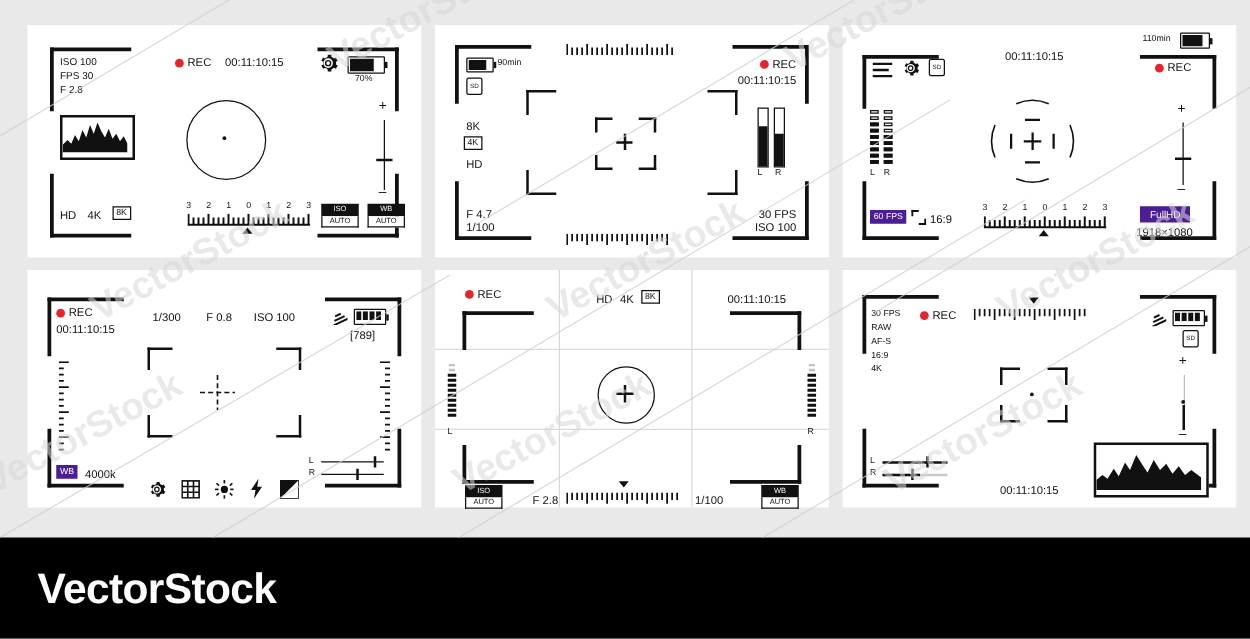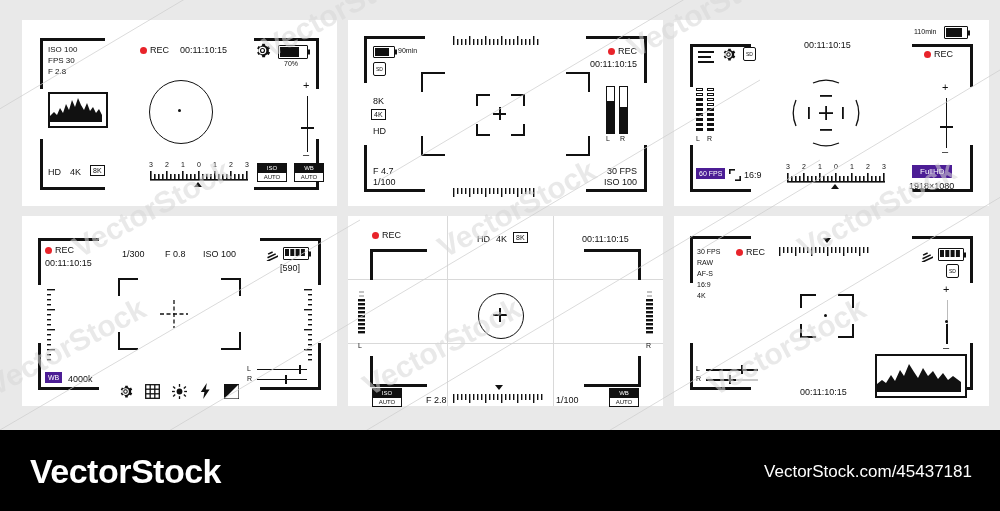--- a/index.html
+++ b/index.html
@@ -473,21 +473,21 @@
       <div class="batt" style="left:261px;top:31px;width:24px;height:11px;">
         <svg width="20" height="7" viewBox="0 0 20 7" style="position:absolute;left:1px;top:1px">
             <g fill="#111">
               <rect x="0" y="0" width="4" height="7"></rect>
               <rect x="5.3" y="0" width="4" height="7"></rect>
               <rect x="10.6" y="0" width="4" height="7"></rect>
               <rect x="15.9" y="0" width="4" height="7"></rect>
             </g>
           </svg>
       </div>
-      <div class="txt s9" style="left:258px;top:46px;">[590]</div>
+      <div class="txt s9" style="left:258px;top:46px;">[789]</div>
 
       <div class="fc a" style="left:96px;top:62px;width:18px;height:16px;"></div>
       <div class="fc b" style="right:96px;top:62px;width:18px;height:16px;"></div>
       <div class="fc c" style="left:96px;top:116px;width:18px;height:16px;"></div>
       <div class="fc d" style="right:96px;top:116px;width:18px;height:16px;"></div>
 
       <div style="position:absolute;left:134px;top:80px;">
         <svg width="36" height="36" viewBox="0 0 36 36">
           <g stroke="#111" stroke-width="1.3" stroke-dasharray="4 2.5">
             <line x1="18" y1="4" x2="18" y2="32"></line>
@@ -824,16 +824,15 @@
   <div class="wmtext" style="left:620px;top:-8px;">VectorStock</div>
   <div class="wmtext" style="left:65px;top:192px;">VectorStock</div>
   <div class="wmtext" style="left:430px;top:192px;">VectorStock</div>
   <div class="wmtext" style="left:790px;top:192px;">VectorStock</div>
   <div class="wmtext" style="left:-20px;top:330px;">VectorStock</div>
   <div class="wmtext" style="left:355px;top:330px;">VectorStock</div>
   <div class="wmtext" style="left:700px;top:330px;">VectorStock</div>
 
   <div class="footer">
     <div class="logo">VectorStock</div>
-    <div class="urlid">VectorStock.com/45437181</div>
   </div>
 
 </div>
 
 </body></html>

